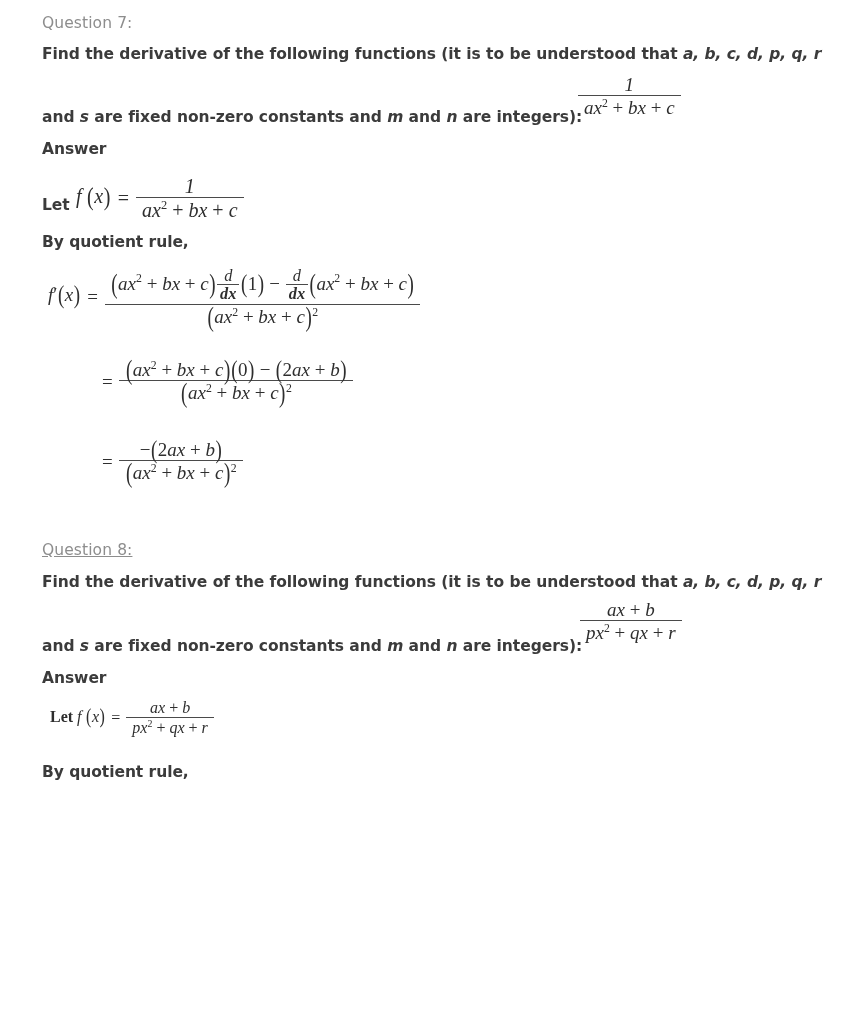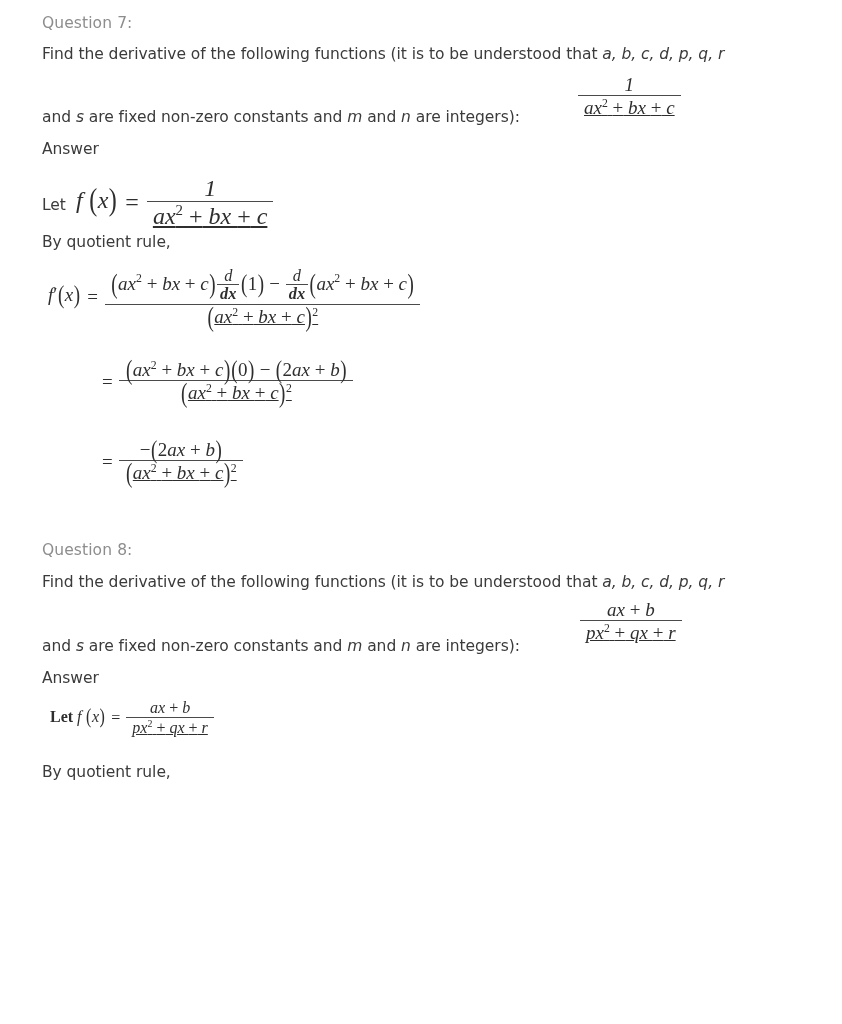--- a/index.html
+++ b/index.html
@@ -33,20 +33,21 @@
     letter-spacing: 0.1px;
     white-space: nowrap;
   }
   .body-text {
     position: absolute;
     font-family: "DejaVu Sans", sans-serif;
     font-size: 15.5px;
     color: #3b3b3b;
     white-space: nowrap;
     letter-spacing: -0.05px;
+    font-weight: bold;
   }
   .body-text i,
   .body-text .var {
     font-style: italic;
   }
 
   
   .math {
     position: absolute;
     font-family: "Liberation Serif", "DejaVu Serif", serif;
@@ -66,21 +67,20 @@
     position: relative;
   }
   .frac > .num {
     display: block;
     padding: 0 6px 1px 6px;
     border-bottom: 1.3px solid #4a4a4a;
   }
   .frac > .den {
     display: block;
     padding: 2px 6px 0 6px;
-    text-decoration: underline;
   }
 
   
   .dfrac {
     display: inline-block;
     vertical-align: middle;
     text-align: center;
     font-size: 0.86em;
     margin: 0 1px;
   }
@@ -138,21 +138,21 @@
     <span class="frac">
       <span class="num">1</span>
       <span class="den">ax<sup class="expn">2</sup> <span class="up">+</span> bx <span class="up">+</span> c</span>
     </span>
   </div>
 
   <div class="body-text" style="left:42px; top:140px;">Answer</div>
 
   <div class="body-text" style="left:42px; top:196px;">Let</div>
 
-  <div class="math" style="left:76px; top:176px; font-size:24px;">
+  <div class="math" style="left:76px; top:176px; font-size:20px;">
     <span>f <span class="pmed up">(</span>x<span class="pmed up">)</span> <span class="eqsign">=</span></span>
     <span class="frac">
       <span class="num">1</span>
       <span class="den">ax<sup class="expn">2</sup> <span class="up">+</span> bx <span class="up">+</span> c</span>
     </span>
   </div>
 
   <div class="body-text" style="left:42px; top:233px;">By quotient rule,</div>
 
   <div class="math" style="left:48px; top:268px; font-size:19px;">
@@ -172,21 +172,21 @@
   </div>
 
   <div class="math" style="left:100px; top:440px; font-size:19px;">
     <span class="eqsign">=</span>
     <span class="frac">
       <span class="num"><span class="up">−</span><span class="pmed up">(</span><span class="up">2</span>ax <span class="up">+</span> b<span class="pmed up">)</span></span>
       <span class="den"><span class="pbig">(</span>ax<sup class="expn">2</sup> <span class="up">+</span> bx <span class="up">+</span> c<span class="pbig">)</span><sup class="expn">2</sup></span>
     </span>
   </div>
 
-  <div class="q-heading" style="left:42px; top:541px;">Question 8:</div>
+  <div class="q-heading" style="left:42px; top:541px;text-decoration:underline;">Question 8:</div>
 
   <div class="body-text" style="left:42px; top:573px;"><span>Find the derivative of the following functions (it is to be understood that </span><i>a, b, c, d, p, q, r</i></div>
 
   <div class="body-text" style="left:42px; top:637px;"><span>and </span><i>s</i><span> are fixed non-zero constants and </span><i>m</i><span> and </span><i>n</i><span> are integers):</span></div>
 
   <div class="math" style="left:580px; top:600px; font-size:19px;">
     <span class="frac">
       <span class="num">ax <span class="up">+</span> b</span>
       <span class="den">px<sup class="expn">2</sup> <span class="up">+</span> qx <span class="up">+</span> r</span>
     </span>

